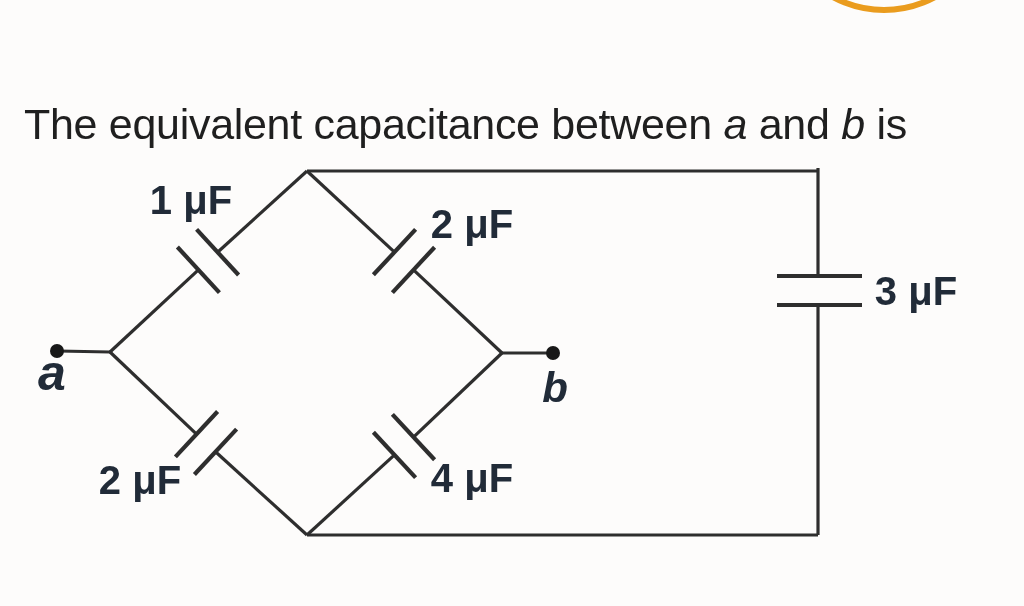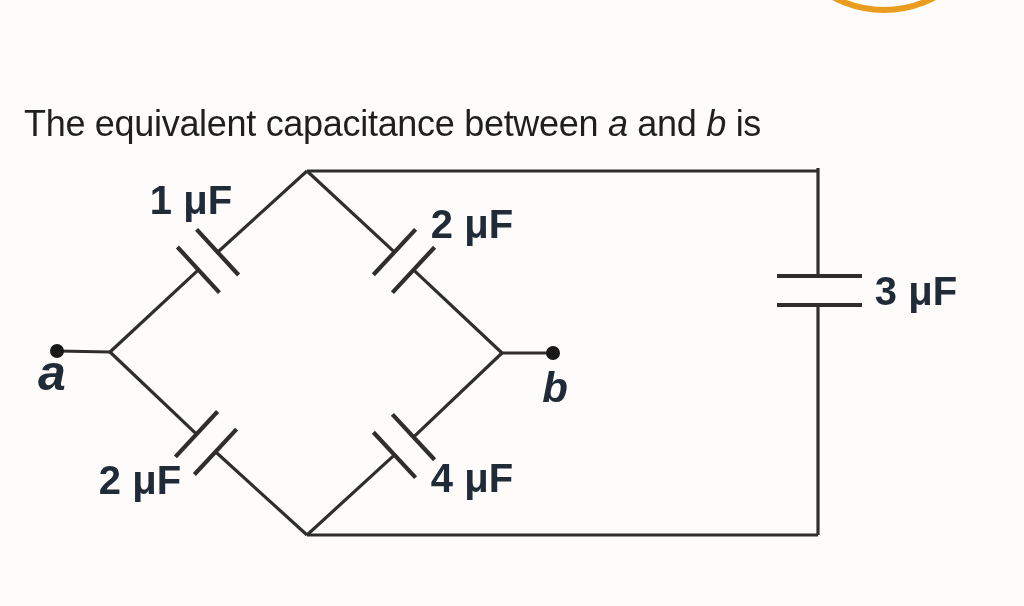--- a/index.html
+++ b/index.html
@@ -22,21 +22,21 @@
     height: 220px;
     border-radius: 50%;
     border: 6px solid var(--accent, #EA9C1E);
     box-sizing: border-box;
     background: transparent;
   }
   .question-line {
     position: absolute;
     left: 24px;
     top: 102px;
-    font-size: 36px;
+    font-size: 43px;
     line-height: 44px;
     color: #1F1F1F;
     letter-spacing: -0.3px;
     white-space: nowrap;
   }
   .question-line .var {
     font-style: italic;
   }
   .circuit-svg {
     position: absolute;

